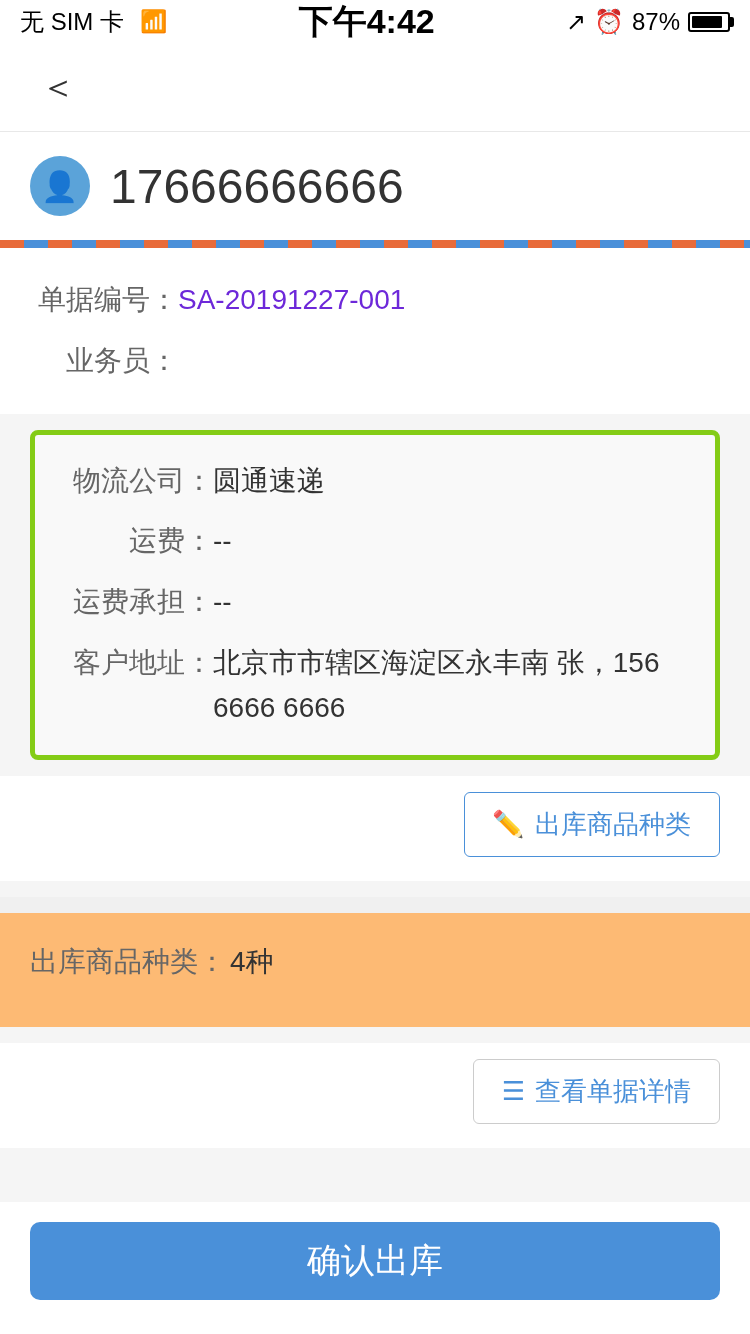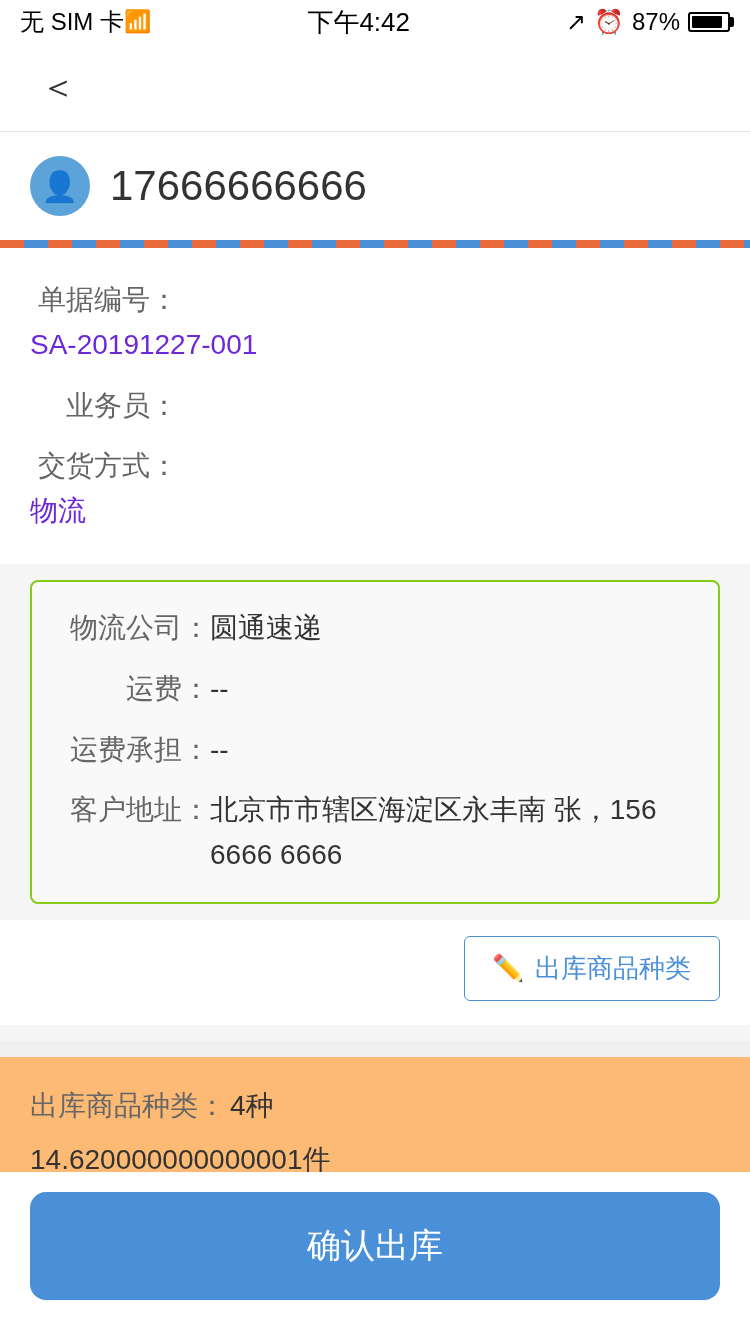--- a/index.html
+++ b/index.html
@@ -19,22 +19,22 @@
       width: 100%;
       height: 44px;
       background: #fff;
       display: flex;
       align-items: center;
       justify-content: space-between;
       padding: 0 20px;
       font-size: 24px;
       color: #000;
     }
-    .status-left { display: flex; align-items: center; gap: 0; }
-    .status-center { font-weight: 400; font-size: 26px; }
+    .status-left { display: flex; align-items: center; gap: 16px; }
+    .status-center { font-weight: 700; font-size: 34px; }
     .status-right { display: flex; align-items: center; gap: 8px; font-size: 24px; }
     .wifi-icon { font-size: 22px; }
     .battery-icon {
       display: inline-flex; align-items: center;
       border: 2px solid #000; border-radius: 3px;
       width: 42px; height: 20px; position: relative; padding: 2px;
     }
     .battery-icon::after {
       content: '';
       position: absolute; right: -6px; top: 50%; transform: translateY(-50%);
@@ -79,21 +79,21 @@
     }
     .customer-avatar {
       width: 60px; height: 60px;
       border-radius: 50%;
       background: #5ba3d9;
       display: flex; align-items: center; justify-content: center;
       color: #fff; font-size: 30px;
       flex-shrink: 0;
     }
     .customer-phone {
-      font-size: 42px;
+      font-size: 48px;
       font-weight: 500;
       color: #333;
     }
 
     
     .dashed-divider {
       width: 100%;
       height: 8px;
       background: repeating-linear-gradient(
         90deg,
@@ -107,38 +107,37 @@
       background: #fff;
       padding: 30px;
       margin-bottom: 16px;
     }
     .info-row {
       display: flex;
       align-items: flex-start;
       margin-bottom: 16px;
       font-size: 28px;
       line-height: 1.6;
-      flex-direction: column;
     }
     .info-row:last-child { margin-bottom: 0; }
     .info-label {
       color: #666;
       min-width: 148px;
       text-align: right;
       flex-shrink: 0;
     }
     .info-value {
       color: #6d28d9;
       flex: 1;
     }
 
     
     .logistics-card {
       background: #f9f9f9;
-      border: 2px solid #84cc16;
+      border: 5px solid #84cc16;
       border-radius: 8px;
       padding: 24px 30px;
       margin: 0 30px 16px;
     }
     .logistics-row {
       display: flex;
       align-items: flex-start;
       margin-bottom: 16px;
       font-size: 28px;
       line-height: 1.6;
@@ -235,24 +234,24 @@
     .bottom-btn-wrap {
       position: fixed;
       bottom: 0;
       left: 0;
       width: 750px;
       background: #fff;
       padding: 20px 30px 34px;
     }
     .btn-confirm {
       width: 100%;
-      height: 108px;
+      height: 78px;
       background: #4a90d9;
       border: none;
-      border-radius: 16px;
+      border-radius: 10px;
       color: #fff;
       font-size: 34px;
       font-weight: 500;
       cursor: pointer;
       display: flex; align-items: center; justify-content: center;
     }
 
     
     .bottom-spacer { height: 160px; }
   </style>
@@ -289,24 +288,20 @@
 <div class="dashed-divider"></div>
 
 <div class="info-section">
   <div class="info-row">
     <span class="info-label">单据编号：</span>
     <span class="info-value">SA-20191227-001</span>
   </div>
   <div class="info-row">
     <span class="info-label">业务员：</span>
   </div>
-  <div class="info-row">
-    <span class="info-label">交货方式：</span>
-    <span class="info-value">物流</span>
-  </div>
 </div>
 
 <div class="logistics-card">
   <div class="logistics-row">
     <span class="logistics-label">物流公司：</span>
     <span class="logistics-value">圆通速递</span>
   </div>
   <div class="logistics-row">
     <span class="logistics-label">运费：</span>
     <span class="logistics-value">--</span>
@@ -329,21 +324,20 @@
 </div>
 
 <div class="section-divider"></div>
 
 <div class="products-section">
   <div class="product-info-row">
     <span class="product-label">出库商品种类：</span>
     <span class="product-value">4种</span>
   </div>
   <div class="product-info-row">
-    <span class="product-value">14.620000000000001件</span>
   </div>
 </div>
 
 <div class="detail-action-row">
   <button class="btn-view-detail">
     <span>☰</span>
     <span>查看单据详情</span>
   </button>
 </div>
 

